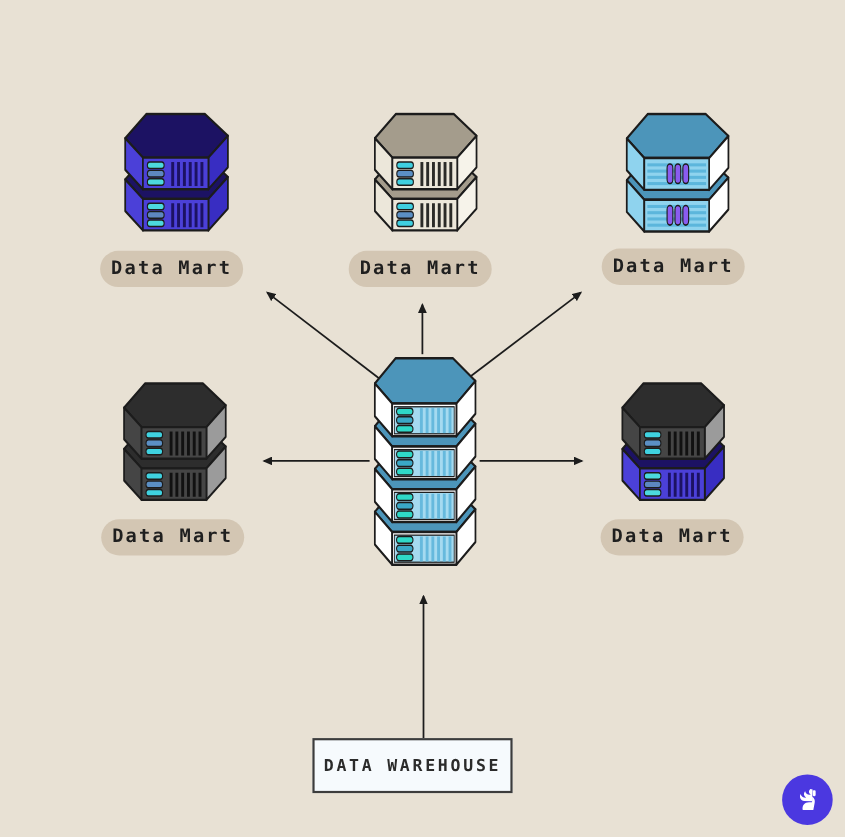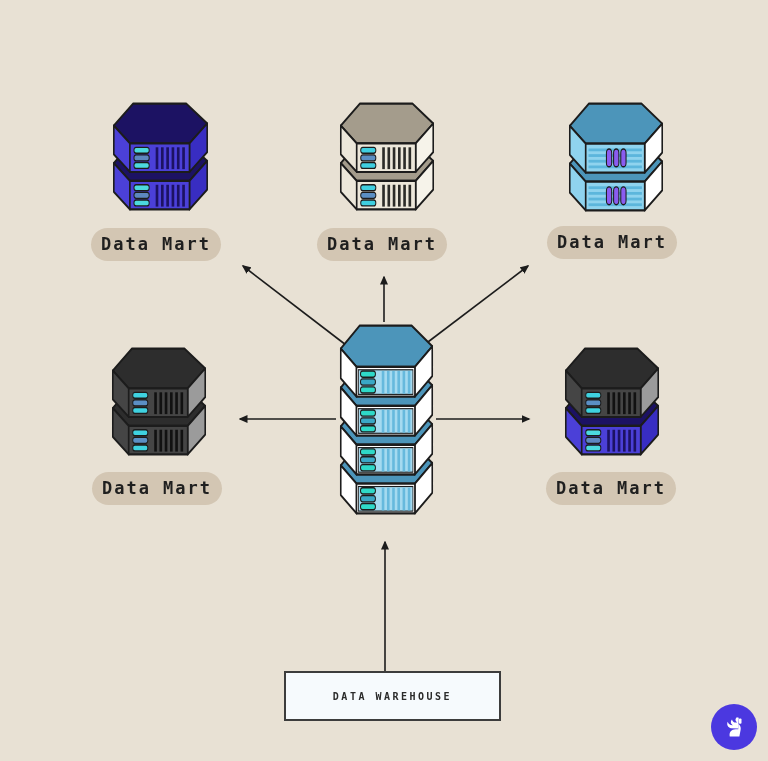--- a/index.html
+++ b/index.html
@@ -9,24 +9,24 @@
   .arrows { position:absolute; left:0; top:0; width:768px; height:761px; }
   .server { position:absolute; }
   .server svg { display:block; width:100%; height:100%; }
   .mart-label {
     position:absolute; width:130px; height:33px;
     border-radius:17px; text-align:center; line-height:33px;
     font-size:17px; font-weight:700; letter-spacing:2px;
     white-space:nowrap;
   }
   .wh-box {
-    position:absolute; left:284px; top:671px; width:217px; height:50px;
+    position:absolute; left:284px; top:671px; width:182px; height:50px;
     display:flex; align-items:center; justify-content:center;
     border-style:solid; border-width:2px;
-    font-size:10px; font-weight:700; letter-spacing:2.5px;
+    font-size:15px; font-weight:700; letter-spacing:2.5px;
   }
   .logo {
     position:absolute; left:711px; top:704px; width:46px; height:46px;
     border-radius:50%; display:flex; align-items:center; justify-content:center;
   }
   .logo svg { width:30px; height:30px; }
 </style>
 </head>
 <body style="background: rgb(232, 225, 212);">
 

